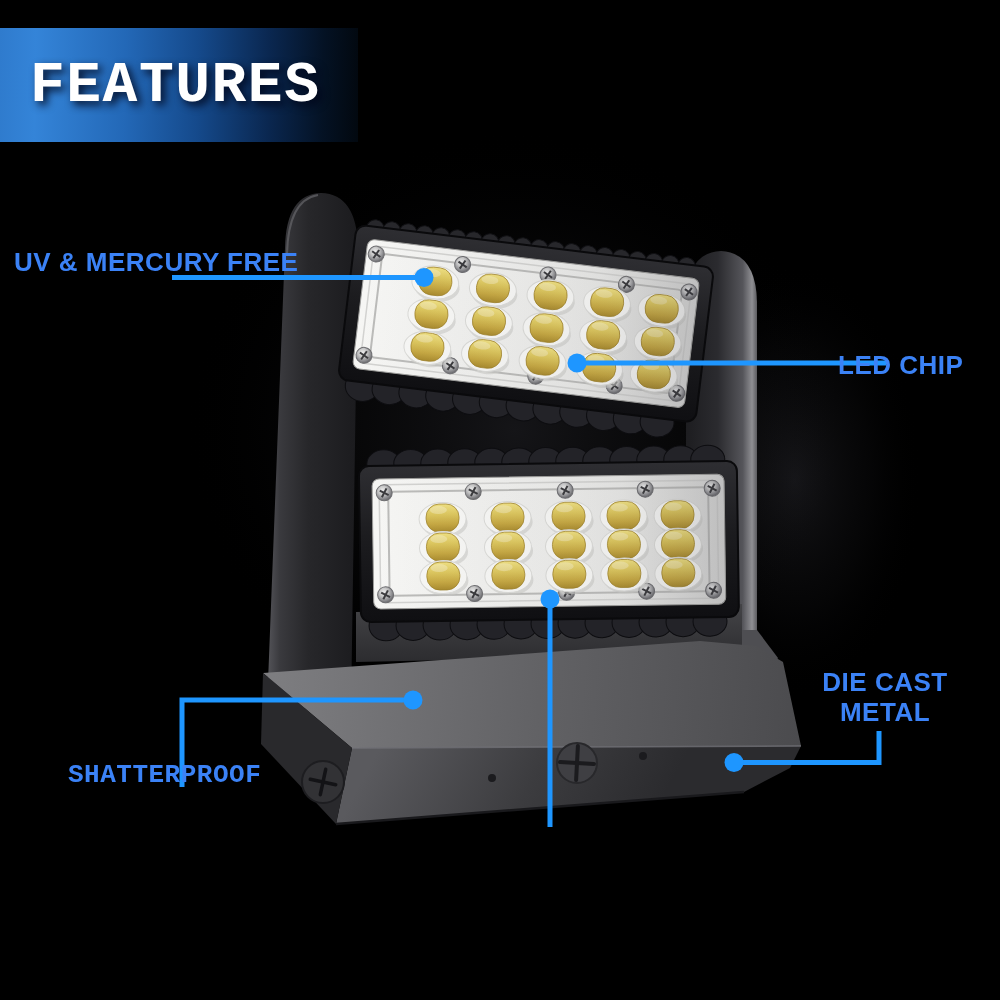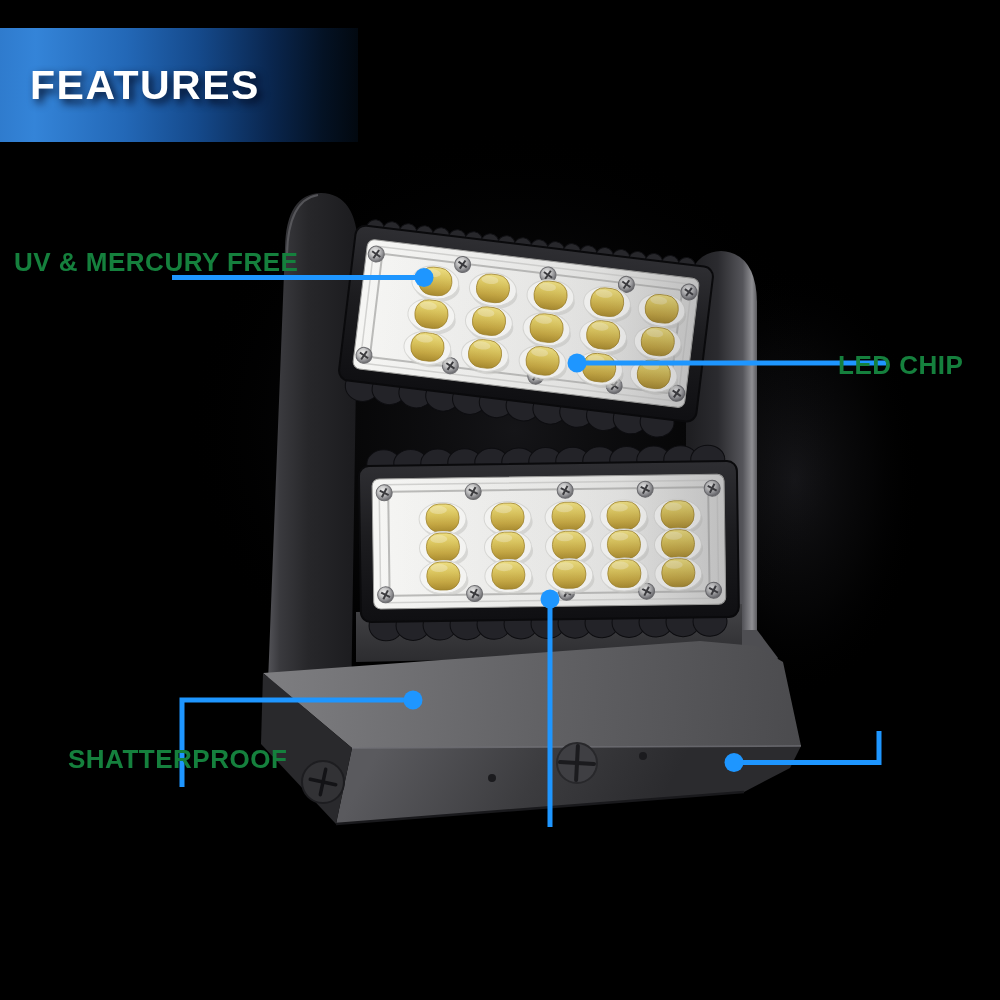--- a/index.html
+++ b/index.html
@@ -2,27 +2,27 @@
 <html><head>
 <meta charset="utf-8">
 <style>
   html,body{margin:0;padding:0;background:#000;}
   .stage{position:relative;width:1000px;height:1000px;background:#000;overflow:hidden;
          font-family:"Liberation Sans","DejaVu Sans",sans-serif;}
   .stage svg{position:absolute;left:0;top:0;}
   .banner{position:absolute;left:0;top:28px;width:358px;height:114px;display:flex;align-items:center;
           padding-left:30px;box-sizing:border-box;
           background:linear-gradient(91deg,#2f7bcd 0%,#3484d8 10%,#2368b7 35%,#154a8c 55%,#0a2750 75%,#041224 90%,#02080f 100%);}
-  .banner span{color:#fff;font-size:41px;font-weight:700;letter-spacing:1.5px;
-          text-shadow:4px 4px 8px rgba(0,5,25,.9);}
-  .label{position:absolute;color:#15803d;font-size:26px;font-weight:700;letter-spacing:.5px;white-space:nowrap;}
+  .banner span{color:#fff;font-size:58px;font-weight:700;letter-spacing:1.5px;
+          text-shadow:4px 4px 8px rgba(0,5,25,.9);font-family:Liberation Mono, monospace;}
+  .label{position:absolute;color:#3b82f6;font-size:26px;font-weight:700;letter-spacing:.5px;white-space:nowrap;}
   .label.uv{left:14px;top:247px;}
   .label.ledchip{left:838px;top:350px;}
   .label.diecast{left:812px;top:667px;width:146px;text-align:center;line-height:30px;white-space:normal;}
-  .label.shatter{left:68px;top:744px;}
+  .label.shatter{left:68px;top:760px;font-family:Liberation Mono, monospace;}
   .label.ip65{left:492px;top:840px;}
 </style>
 </head>
 <body>
 
 <div class="stage">
 
   <svg width="1000" height="1000" viewBox="0 0 1000 1000">
     <defs>
       <radialGradient id="gGlow" cx="50%" cy="50%" r="50%">
@@ -428,14 +428,15 @@
       <circle cx="550" cy="599" r="9.5"></circle>
     </g>
   </svg>
 
   <div class="banner">
     <span>FEATURES</span>
   </div>
 
   <div class="label uv">UV &amp; MERCURY FREE</div>
   <div class="label ledchip">LED CHIP</div>
+  <div class="label diecast">DIE CAST METAL</div>
   <div class="label shatter">SHATTERPROOF</div>
 </div>
 
 </body></html>

